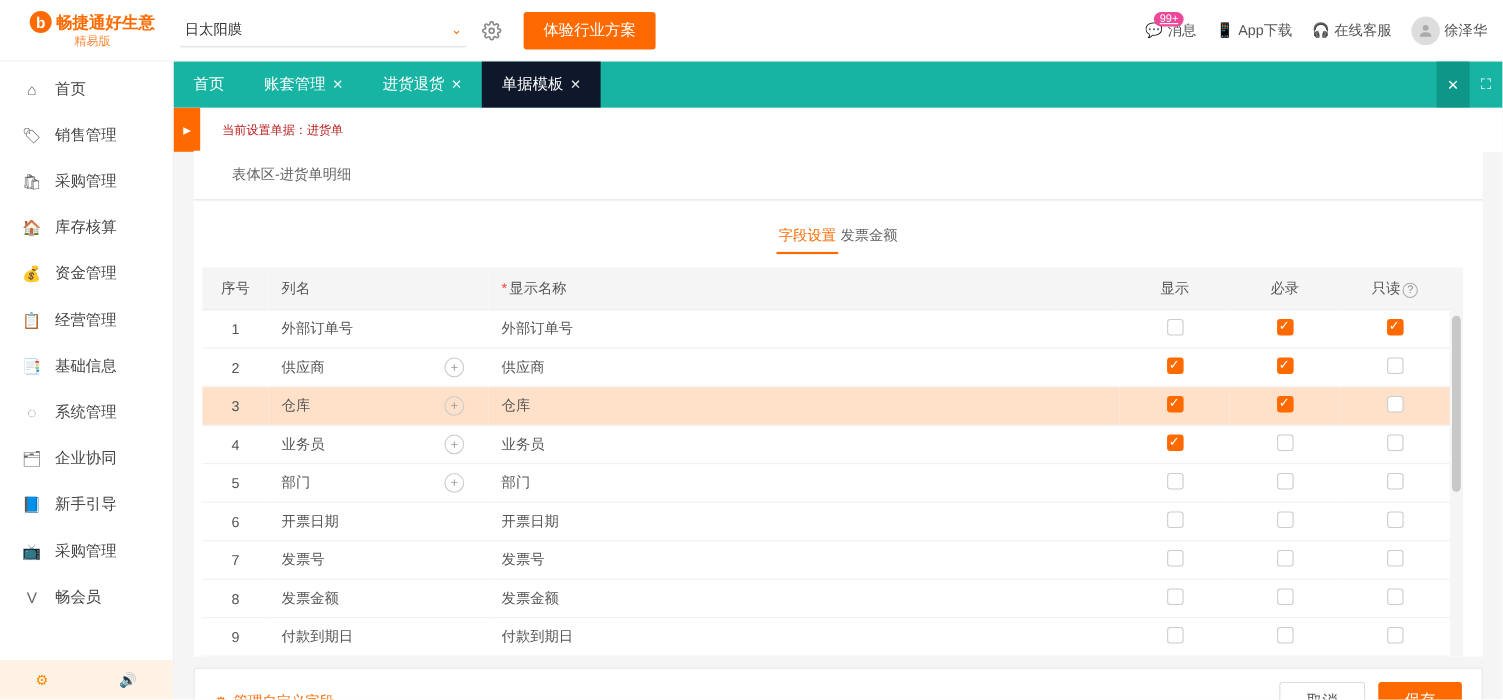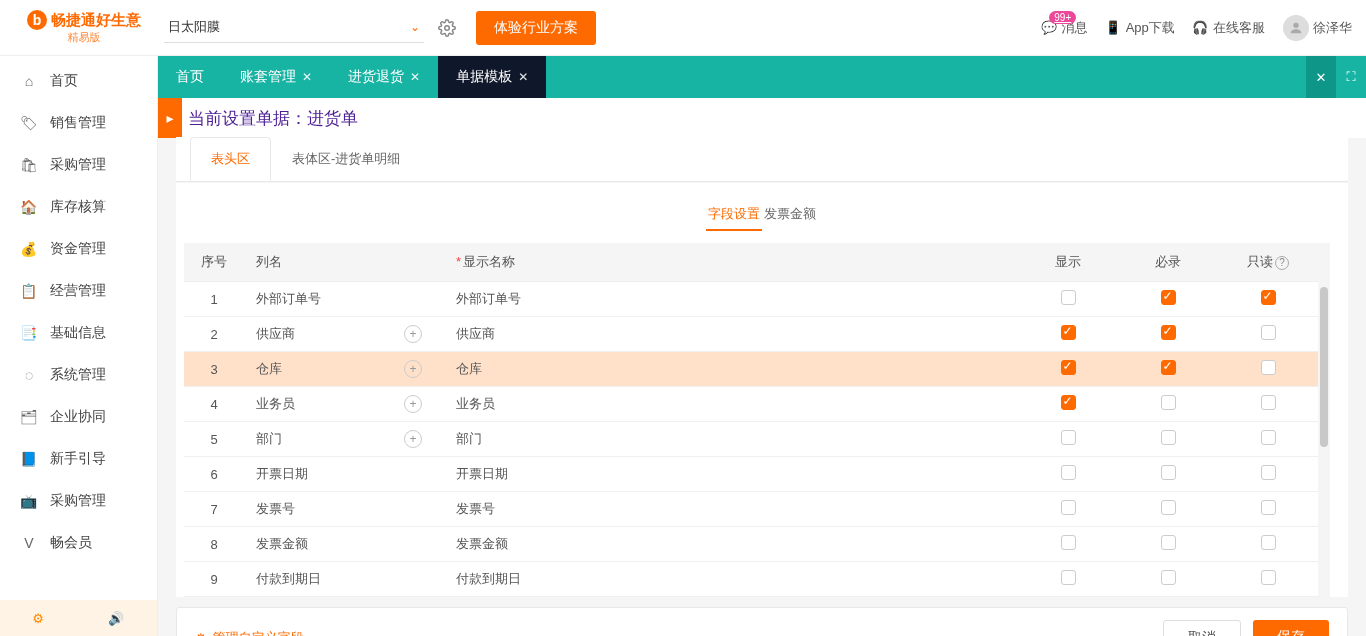--- a/index.html
+++ b/index.html
@@ -33,21 +33,21 @@
 .tab { padding: 0 18px; height: 42px; display: flex; align-items: center; gap: 6px; cursor: pointer; font-size: 14px; }
 .tab.active { background: #0f172a; }
 .tab .x { font-size: 12px; opacity: .9; }
 .tabs-right { margin-left: auto; display: flex; align-items: center; }
 .tabs-right .ic { width: 30px; height: 42px; display: flex; align-items: center; justify-content: center; cursor: pointer; }
 .tabs-right .ic.close { background: #0e9688; }
 
 .content { flex: 1; padding: 0; position: relative; display: flex; flex-direction: column; }
 .banner { background: #fff; display: flex; align-items: center; height: 40px; margin: 0; }
 .banner-flag { width: 24px; background: #ff6a00; color: #fff; display: flex; align-items: center; justify-content: center; height: 40px; font-size: 14px; }
-.banner-text { padding-left: 6px; color: #4c1d95; font-size: 17px; }
+.banner-text { padding-left: 20px; color: #b91c1c; font-size: 11px; }
 
 .sub-tabs { background: #fff; margin: 0 18px; display: flex; border-bottom: 1px solid #e8e8e8; position: relative; top: -1px; }
 .sub-tabs-inner { display: flex; margin-left: 14px; }
 .sub-tab { padding: 12px 20px; color: #666; cursor: pointer; border: 1px solid transparent; font-size: 13px; }
 .sub-tab.active { color: #ff6a00; border: 1px solid #e8e8e8; border-bottom-color: #fff; border-radius: 4px 4px 0 0; background: #fff; }
 
 .panel { background: #fff; margin: 0 18px; padding: 16px 0 0; flex: 1; display: flex; flex-direction: column; overflow: hidden; }
 .mid-tabs { display: flex; justify-content: center; margin-bottom: 12px; }
 .mid-tab { padding: 6px 2px; color: #666; cursor: pointer; border-bottom: 2px solid transparent; font-size: 13px; }
 .mid-tab.active { color: #ff6a00; border-bottom-color: #ff6a00; }
@@ -209,21 +209,20 @@
     </div>
 
     <div class="content">
       <div class="banner">
         <div class="banner-flag">▸</div>
         <div class="banner-text">当前设置单据：进货单</div>
       </div>
 
       <div class="sub-tabs">
         <div class="sub-tabs-inner">
-          <div class="sub-tab active">表头区</div>
           <div class="sub-tab">表体区-进货单明细</div>
         </div>
       </div>
 
       <div class="panel">
         <div class="mid-tabs">
           <div class="mid-tab active">字段设置</div>
           <div class="mid-tab">发票金额</div>
         </div>
 

